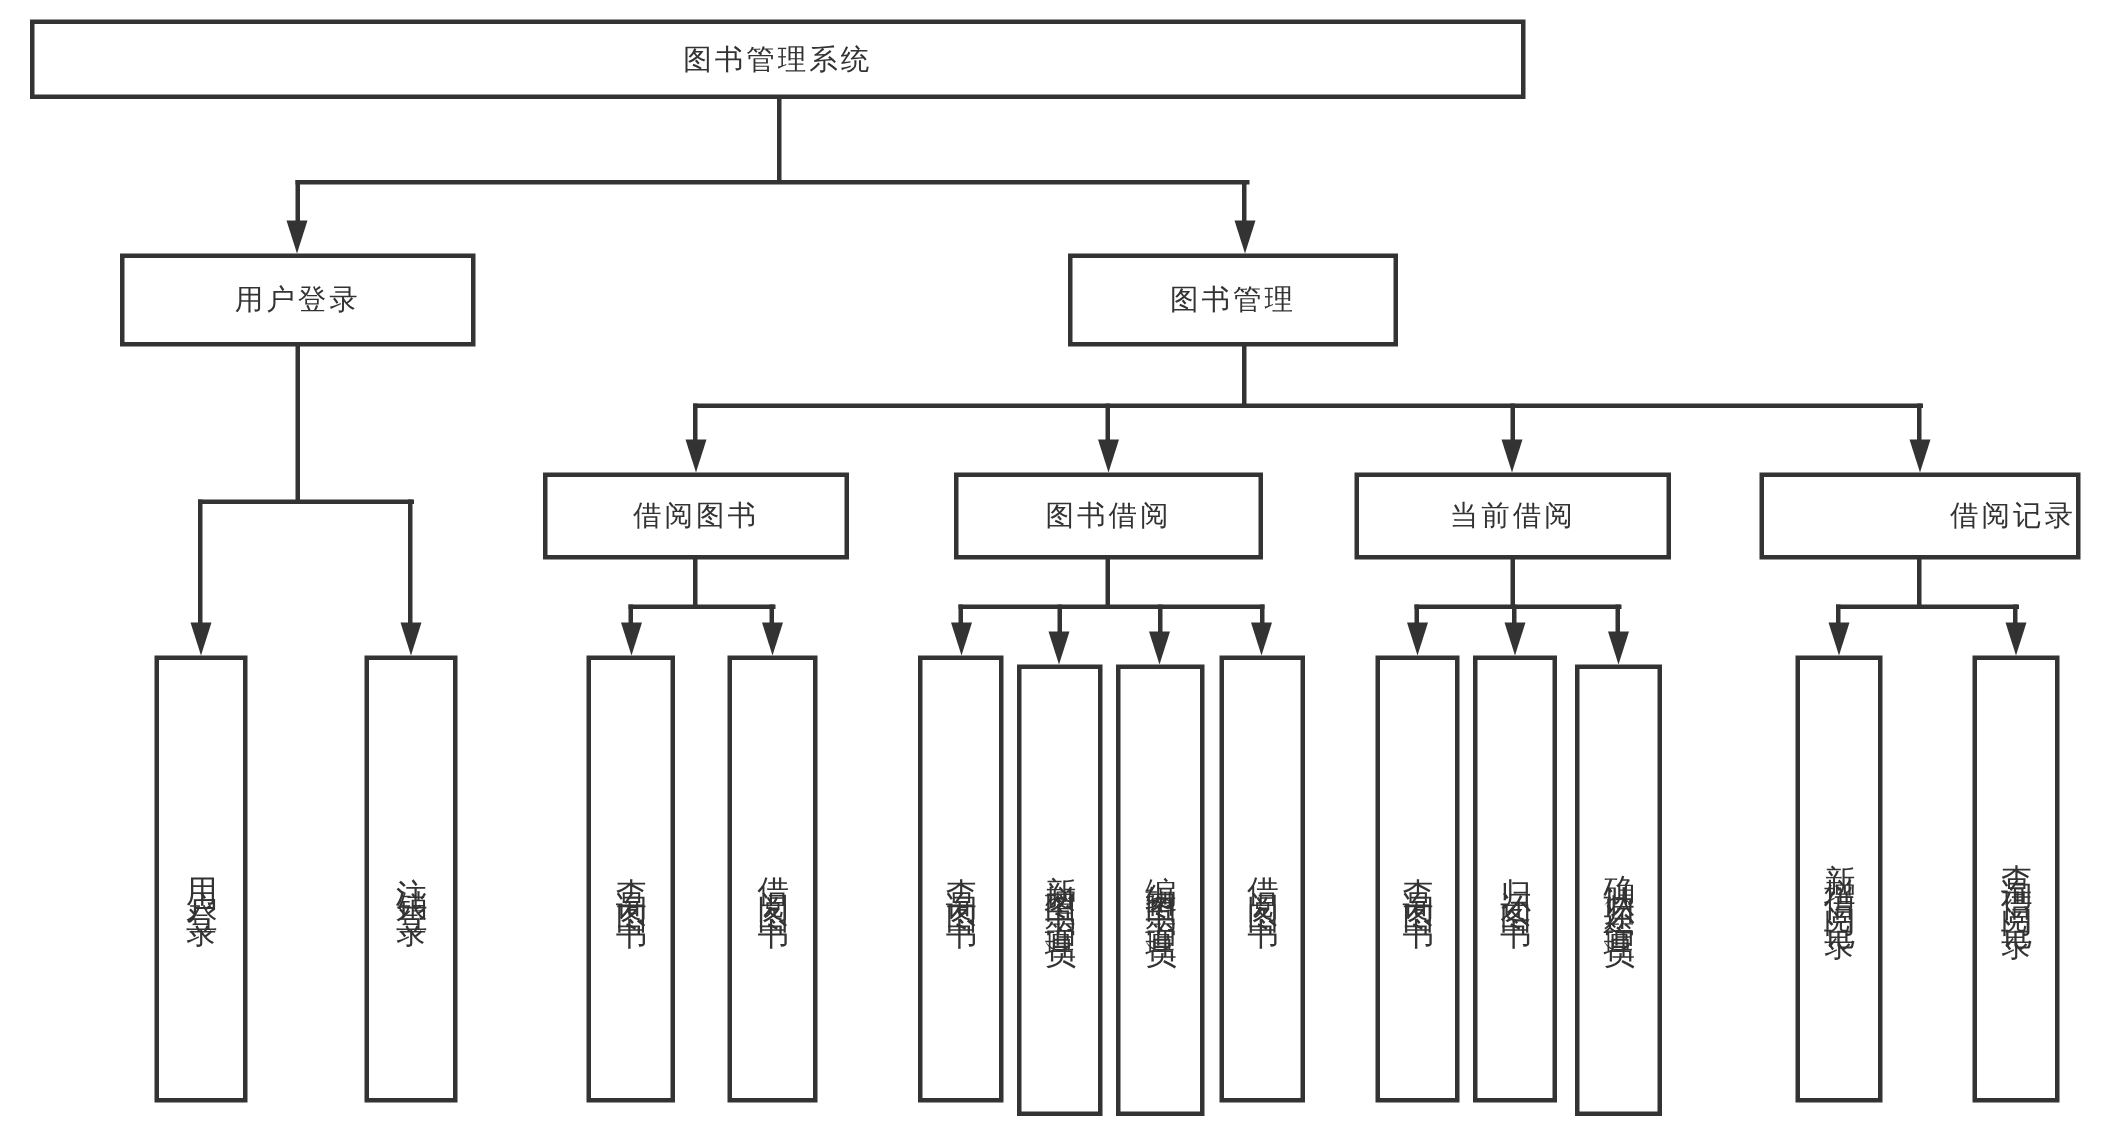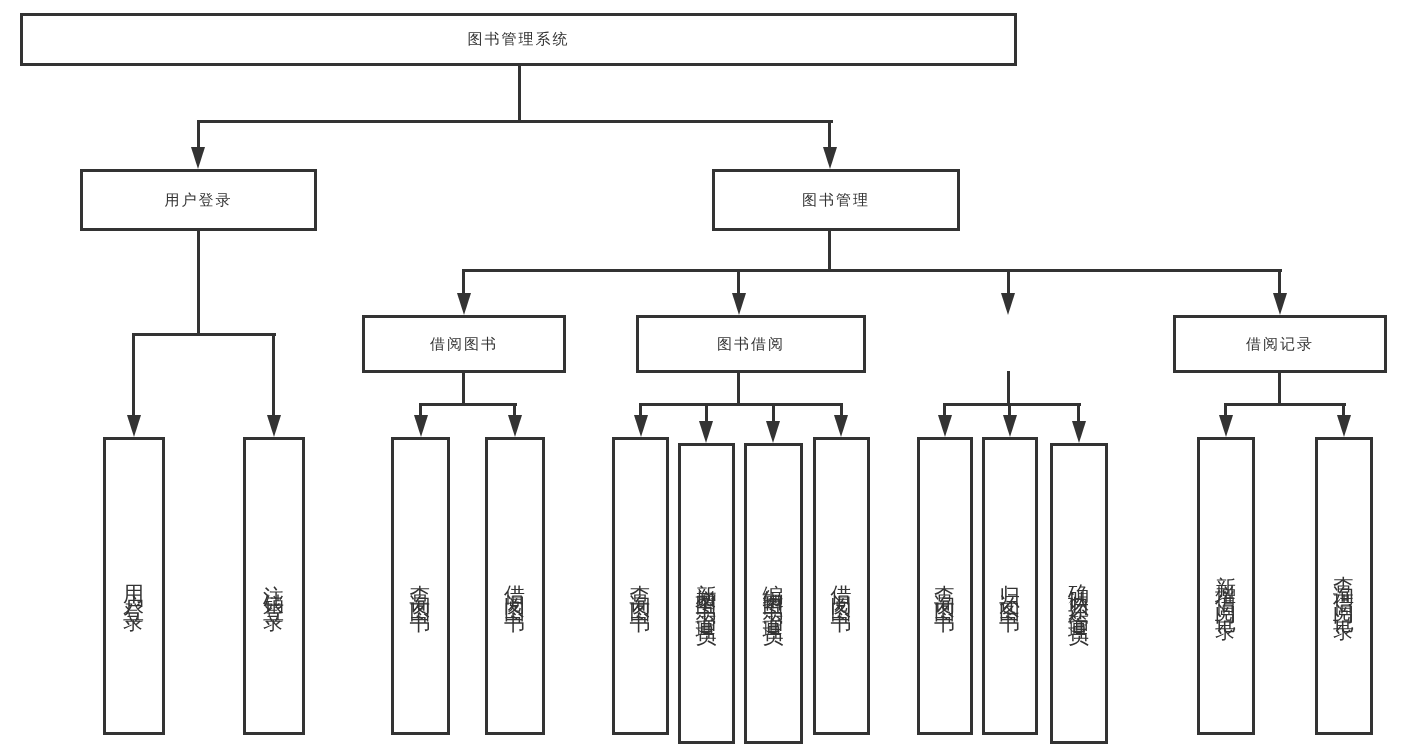--- a/index.html
+++ b/index.html
@@ -11,21 +11,21 @@
     color:#333333;
     overflow:hidden;
   }
   
   .node{
     position:absolute;
     box-sizing:border-box;
     border:3px solid #333333;
     background:#ffffff;
     display:flex;align-items:center;justify-content:center;
-    font-size:15px;
+    font-size:19px;
     letter-spacing:2px;
     color:#333333;
   }
   .leaf{
     position:absolute;
     box-sizing:border-box;
     border:3px solid #333333;
     background:#ffffff;
     display:flex;align-items:center;justify-content:center;
     top:437px;height:298px;
@@ -65,31 +65,34 @@
 
 <div class="canvas">
 
   <div class="node" style="left:20px;top:13px;width:997px;height:53px;">
     <span>图书管理系统</span>
   </div>
 
   <div class="node" style="left:80px;top:169px;width:237px;height:62px;">
     <span>用户登录</span>
   </div>
-  <div class="node" style="left:712px;top:169px;width:248px;height:62px;">
+  <div class="node" style="left:712px;top:169px;width:220px;height:62px;">
     <span>图书管理</span>
   </div>
 
   <div class="node" style="left:362px;top:315px;width:204px;height:58px;">
     <span>借阅图书</span>
   </div>
-  <div class="node" style="left:636px;top:315px;width:230px;height:58px;">
+  <div class="node" style="left:636px;top:315px;width:206px;height:58px;">
     <span>图书借阅</span>
   </div>
-  <div class="node" style="left:1173px;top:315px;width:214px;height:58px;">
+  <div class="node" style="left:903px;top:315px;width:211px;height:58px;">
+    <span>当前借阅</span>
+  </div>
+  <div class="node" style="left:1173px;top:315px;width:214px;height:58px;justify-content:flex-end;">
     <span>借阅记录</span>
   </div>
 
   <div class="leaf" style="left:103px;width:62px;">
     <span class="vtxt">用户登录</span>
   </div>
   <div class="leaf" style="left:243px;width:62px;">
     <span class="vtxt">注销登录</span>
   </div>
 

